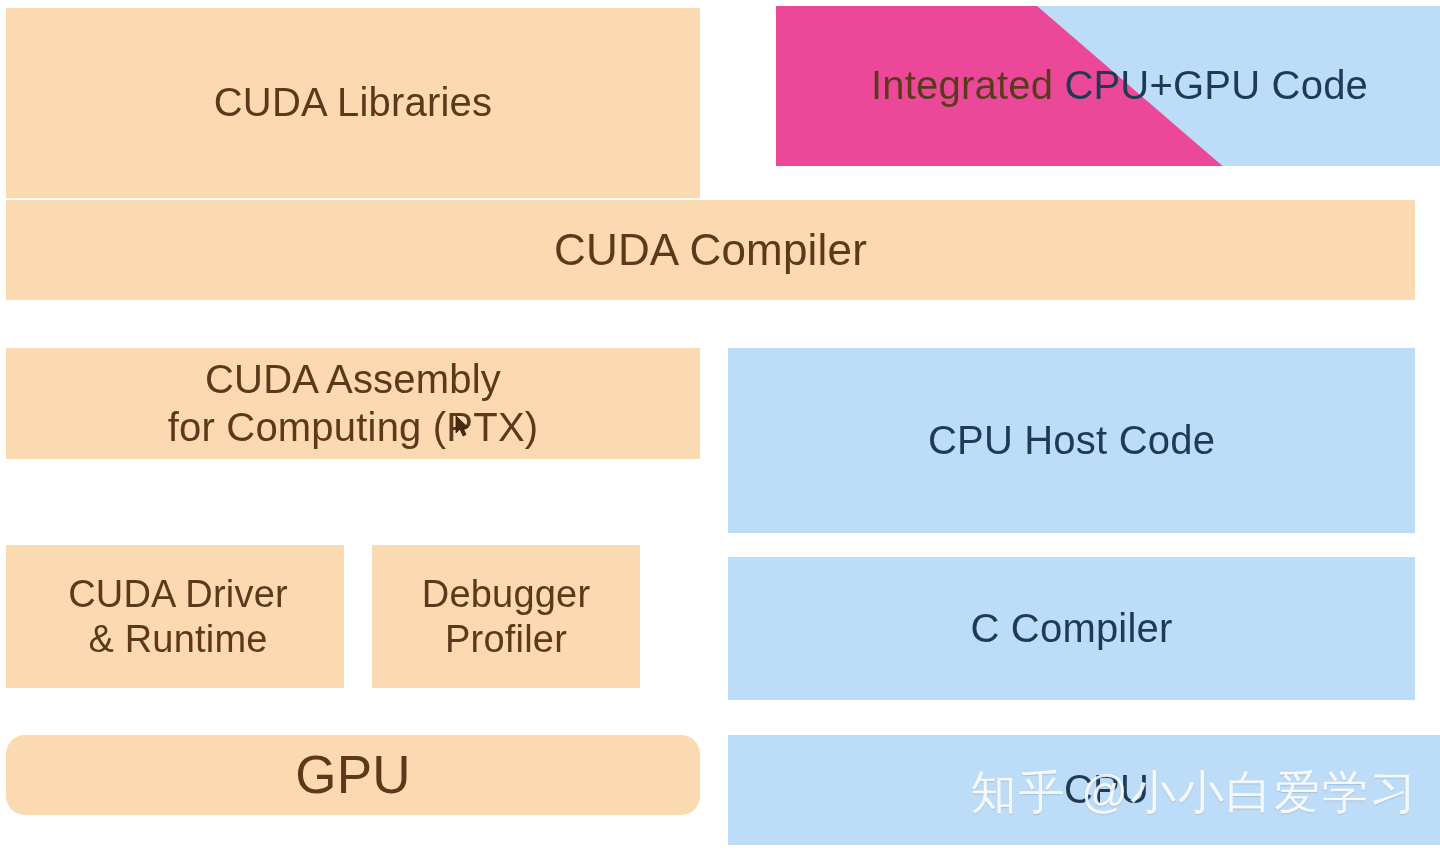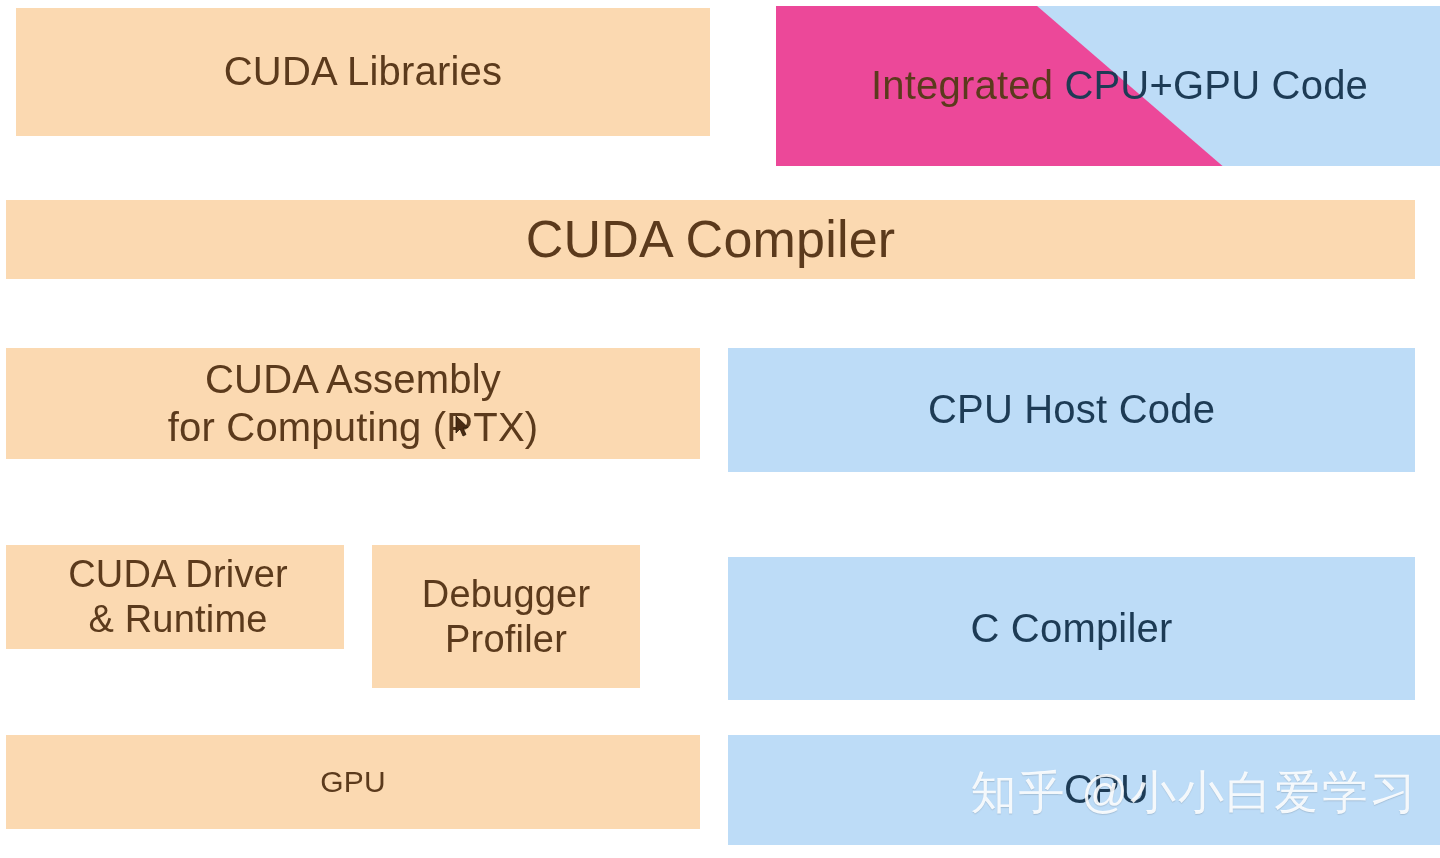--- a/index.html
+++ b/index.html
@@ -79,29 +79,29 @@
     
     background: linear-gradient(100deg,
                 #5b3a1c 0%, #5b3a1c 36%,
                 #1d3b55 40%, #1d3b55 100%);
     -webkit-background-clip: text;
     background-clip: text;
     color: transparent;
   }
 
   
-  #b-cuda-libraries   { left:16px;   top:8px;   width:694px;  height:128px; font-size:40px; }
+  #b-cuda-libraries   { left:6px;   top:8px;   width:694px;  height:190px; font-size:40px; }
   #b-integrated-code  { left:728px; top:6px;   width:687px;  height:160px; font-size:40px; }
-  #b-cuda-compiler    { left:6px;   top:200px; width:1409px; height:79px; font-size:52px; }
+  #b-cuda-compiler    { left:6px;   top:200px; width:1409px; height:100px; font-size:44px; }
   #b-cuda-assembly    { left:6px;   top:348px; width:694px;  height:111px; font-size:40px; }
-  #b-cpu-host-code    { left:728px; top:348px; width:687px;  height:124px; font-size:40px; }
-  #b-cuda-driver      { left:6px;   top:545px; width:338px;  height:104px; font-size:38px;padding-left:6px; }
+  #b-cpu-host-code    { left:728px; top:348px; width:687px;  height:185px; font-size:40px; }
+  #b-cuda-driver      { left:6px;   top:545px; width:338px;  height:143px; font-size:38px;padding-left:6px; }
   #b-debugger         { left:372px; top:545px; width:268px;  height:143px; font-size:38px; }
   #b-c-compiler       { left:728px; top:545px; width:687px;  height:143px; font-size:40px;margin-top:12px; }
-  #b-gpu              { left:6px;   top:735px; width:694px;  height:94px; font-size:30px; }
+  #b-gpu              { left:6px;   top:735px; width:694px;  height:80px; font-size:53px;border-radius:19px; }
   #b-cpu              { left:728px; top:735px; width:757px;  height:110px; font-size:40px; }
 
   
   #watermark {
     position: absolute;
     right: 22px;
     top: 762px;
     font-size: 46px;
     font-weight: 400;
     color: rgba(255,255,255,0.88);

